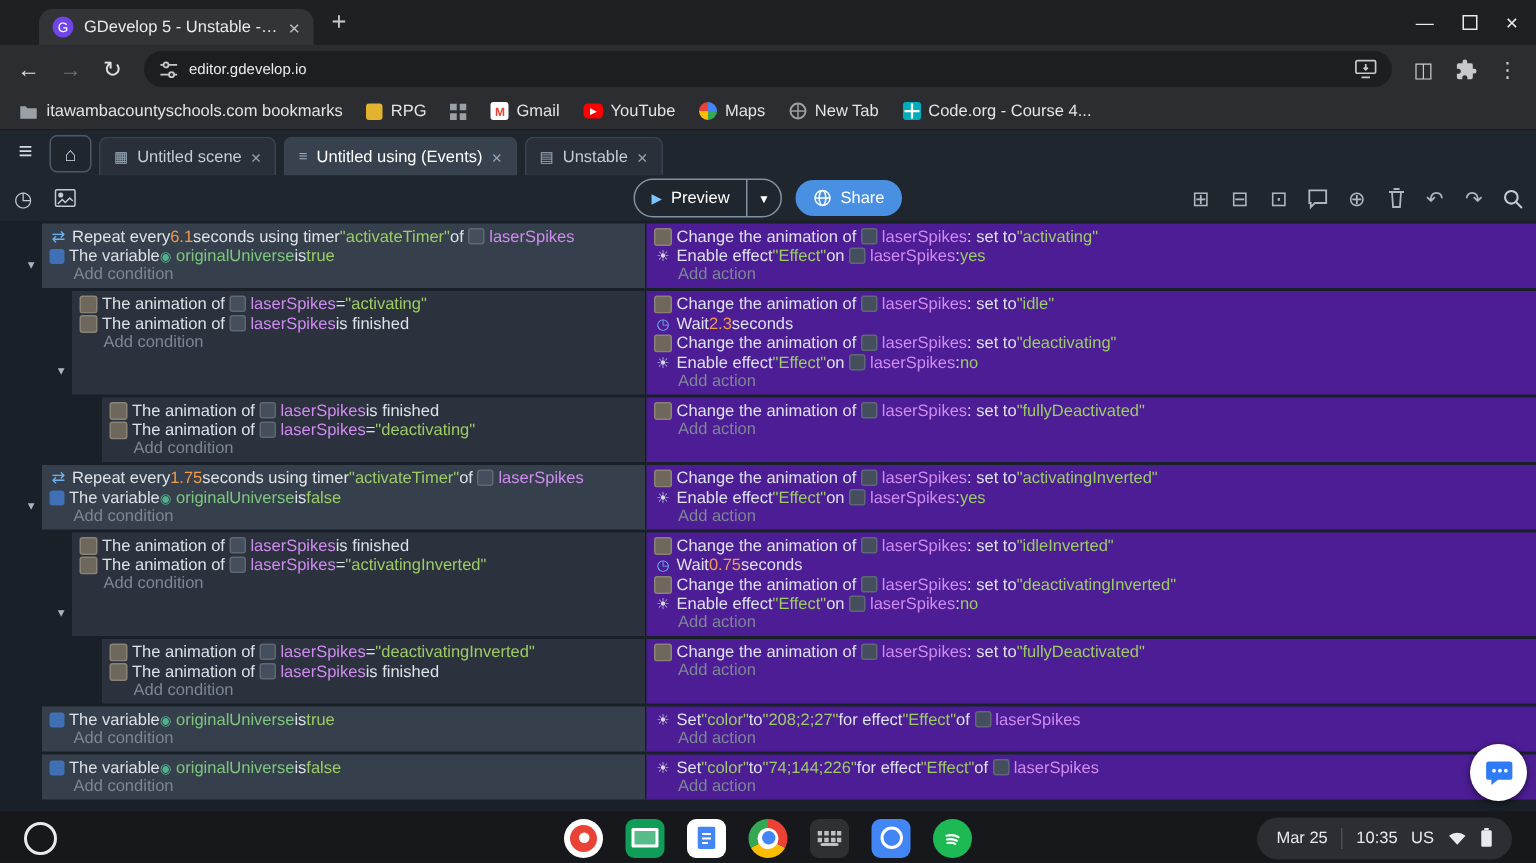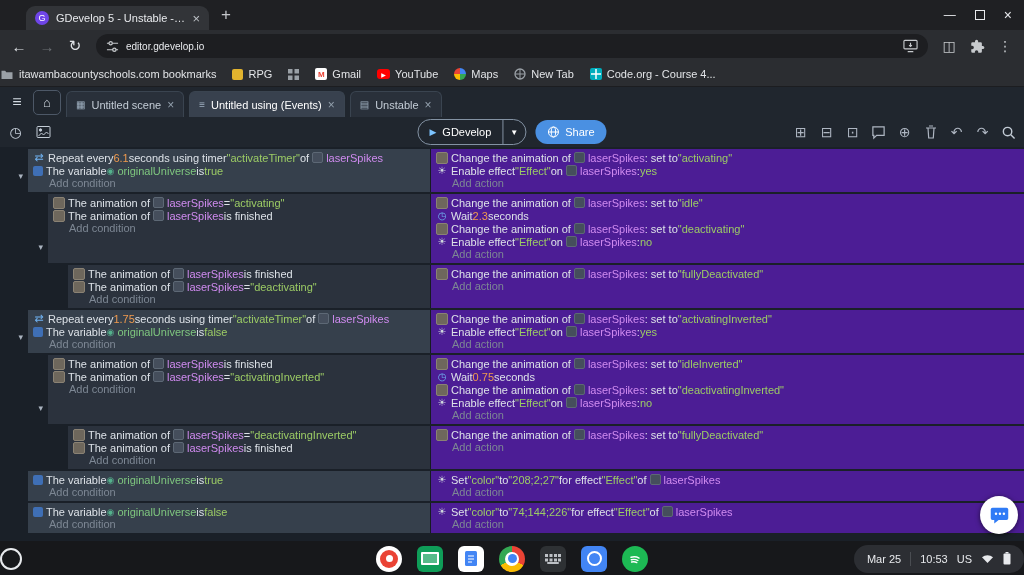--- a/index.html
+++ b/index.html
@@ -19,21 +19,21 @@
   .winctl .mx{width:8px;height:8px;border:1.3px solid #e8eaed;display:inline-block}
   .winctl span{font-size:12px}
   #omnibox{height:32px;background:#2b2d31;display:flex;align-items:center;padding:0 6px;gap:2px}
   .nav{width:26px;text-align:center;font-size:15px;color:#dfe2e6}
   .nav.dim{color:#6d7176}
   .pill{flex:1;display:flex;align-items:center;gap:7px;background:#1d1e21;border-radius:13px;
         height:24px;padding:0 10px;margin:0 6px}
   .pill .url{font-size:10px;color:#e8eaed;flex:1}
   .ob-ic{width:26px;display:flex;justify-content:center;align-items:center;color:#c7cacd;font-size:14px}
   #bookmarks{height:24px;background:#2b2d31;display:flex;gap:16px;
-        padding-left:0;font-size:11px;color:#e2e4e7;border-bottom:1px solid #1c1d20}
+        padding-left:12px;font-size:11px;color:#e2e4e7;border-bottom:1px solid #1c1d20}
   .bk{display:flex;align-items:center;gap:5px;white-space:nowrap}
   .bki{display:flex;align-items:center}
   
   #gd{height:454px;display:flex;flex-direction:column;background:#20262e}
   #gd-tabs{height:30px;display:flex;align-items:flex-end;gap:5px;padding:0 6px;background:#20262e}
   .ham{font-size:16px;color:#d3dae2;align-self:center;width:22px;text-align:center}
   .homebtn{width:26px;height:23px;border:1px solid #4d5867;border-radius:5px;display:flex;
         align-items:center;justify-content:center;color:#d3dae2;font-size:13px;align-self:center}
   .gdtab{display:flex;align-items:center;gap:6px;height:25px;padding:0 9px;font-size:11px;
         border:1px solid #3a4450;border-bottom:none;border-radius:6px 6px 0 0;
@@ -74,21 +74,21 @@
   .ic-animation{width:10px;height:10px;background:#6e675c;border:1px solid #8a8274;border-radius:2px}
   .ic-variable{width:10px;height:10px;background:#3f6fb5;border-radius:2px}
   .ic-repeat{color:#6fb1f0;font-size:11px}
   .ic-wait{color:#6fb1f0;font-size:10px}
   .ic-effect{color:#cfd6de;font-size:10px}
   .obj-ic{width:9px;height:9px;background:#454e5c;border:1px solid #5d6875;border-radius:2px;
        display:inline-block;margin:0 3px;flex:0 0 auto}
   .var-ic{color:#54b08c;font-size:9px;margin-right:3px}
   
   #shelf{height:35px;background:#17181b;display:flex;align-items:center;justify-content:space-between;
-       padding:0 0;position:relative}
+       padding:0 16px;position:relative}
   .launch{width:18px;height:18px;border-radius:50%;border:2px solid #e8eaed}
   .apps{position:absolute;left:50%;transform:translateX(-50%);display:flex;gap:15px;align-items:center}
   .app{width:26px;height:26px;display:flex;align-items:center;justify-content:center}
   .tray{display:flex;align-items:center;gap:9px;background:#2c2e33;border-radius:16px;height:28px;
        padding:0 13px;font-size:11px;color:#e8eaed}
   .tray .div{width:1px;height:14px;background:#4a4d52}
   .fab{position:absolute;left:980px;top:496px;width:38px;height:38px;border-radius:50%;background:#fff;
        display:flex;align-items:center;justify-content:center;box-shadow:0 1px 5px rgba(0,0,0,.6)}
 </style>
 </head>
@@ -228,21 +228,21 @@
             <rect x="0.5" y="0.5" width="13" height="11" rx="1"></rect>
             <circle cx="4" cy="4" r="1.2" fill="#c3ccd6"></circle>
             <path d="M2 10l3-3 2 2 3-3 2 2"></path>
           </svg>
       </span>
     </div>
     <div class="tb-center">
       <div class="pv">
         <span class="pv-main">
           <span class="pv-play">▶</span>
-          <span>GDevelop</span>
+          <span>Preview</span>
         </span>
         <span class="pv-sep"></span>
         <span class="pv-dd">▼</span>
       </div>
       <div class="share">
         <span style="display:flex">
           <svg width="12" height="12" viewBox="0 0 12 12" fill="none" stroke="#fff" stroke-width="1">
               <circle cx="6" cy="6" r="5"></circle>
               <ellipse cx="6" cy="6" rx="2.2" ry="5"></ellipse>
               <path d="M1 6h10"></path>
@@ -666,21 +666,21 @@
         <span class="app" style="background: rgb(29, 185, 84); border-radius: 50%; display: flex;">
           <svg style="margin:auto" width="16" height="16" viewBox="0 0 16 16" fill="none" stroke="#fff" stroke-width="1.4" stroke-linecap="round">
             <path d="M4 6.2c3-.8 5.8-.5 8 .9M4.3 8.7c2.5-.6 4.8-.3 6.6.8M4.6 11c2-.4 3.8-.2 5.2.6"></path>
           </svg>
         </span>
       </span>
     </div>
   <div class="tray">
     <span>Mar 25</span>
     <span class="div"></span>
-    <span>10:53</span>
+    <span>10:35</span>
     <span>US</span>
     <span style="display:flex">
       <svg width="13" height="11" viewBox="0 0 14 12" fill="#e8eaed">
           <path d="M7 11L1 4.5A9.5 9.5 0 0 1 13 4.5z"></path>
         </svg>
     </span>
     <span style="display:flex">
       <svg width="8" height="13" viewBox="0 0 8 13" fill="#e8eaed">
           <rect x="2.5" y="0" width="3" height="1.5"></rect>
           <rect x="0.5" y="1.5" width="7" height="11" rx="1"></rect>

